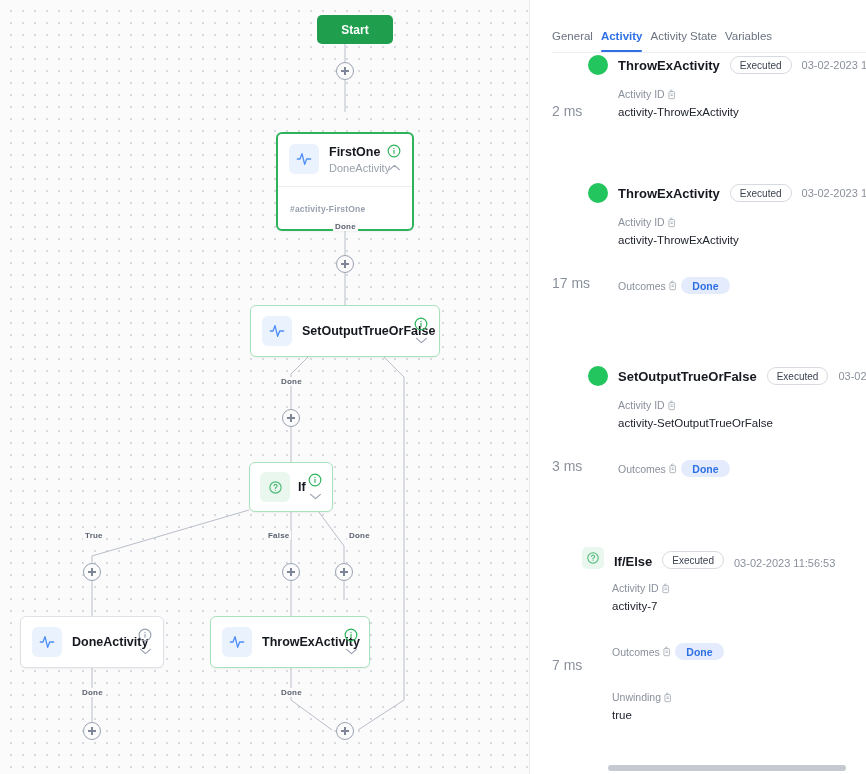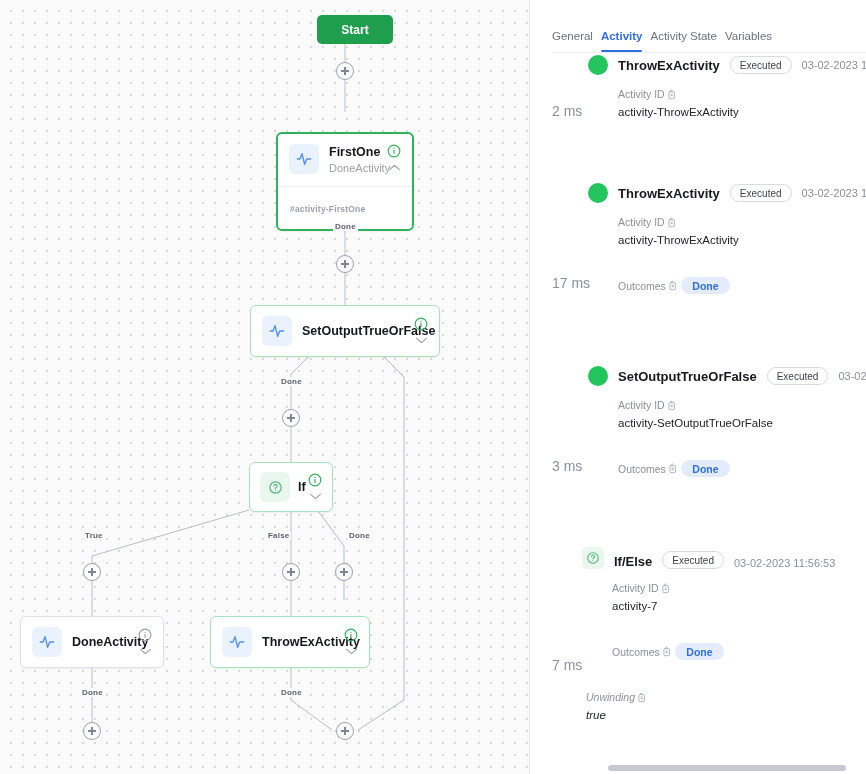--- a/index.html
+++ b/index.html
@@ -442,21 +442,21 @@
             <div class="field-k">
               <span>Outcomes</span>
               <svg class="copy-ic" viewBox="0 0 14 16" fill="none" stroke="#9aa0ac" stroke-width="1.2">
                   <rect x="3" y="3.5" width="8.5" height="11" rx="1.2"></rect>
                   <path d="M5.5 3.5V2.2A1 1 0 0 1 6.5 1.2h2"></path>
                   <path d="M5.6 7.2h3.4M5.6 9.6h3.4"></path>
                 </svg>
             </div>
             <div class="out-pill">Done</div>
           </div>
-          <div class="field" style="margin-top:27px;font-style:italic;">
+          <div class="field" style="margin-left:26px; margin-top:27px;">
             <div class="field-k">
               <span>Unwinding</span>
               <svg class="copy-ic" viewBox="0 0 14 16" fill="none" stroke="#9aa0ac" stroke-width="1.2">
                   <rect x="3" y="3.5" width="8.5" height="11" rx="1.2"></rect>
                   <path d="M5.5 3.5V2.2A1 1 0 0 1 6.5 1.2h2"></path>
                   <path d="M5.6 7.2h3.4M5.6 9.6h3.4"></path>
                 </svg>
             </div>
             <div class="field-v">true</div>
           </div>

